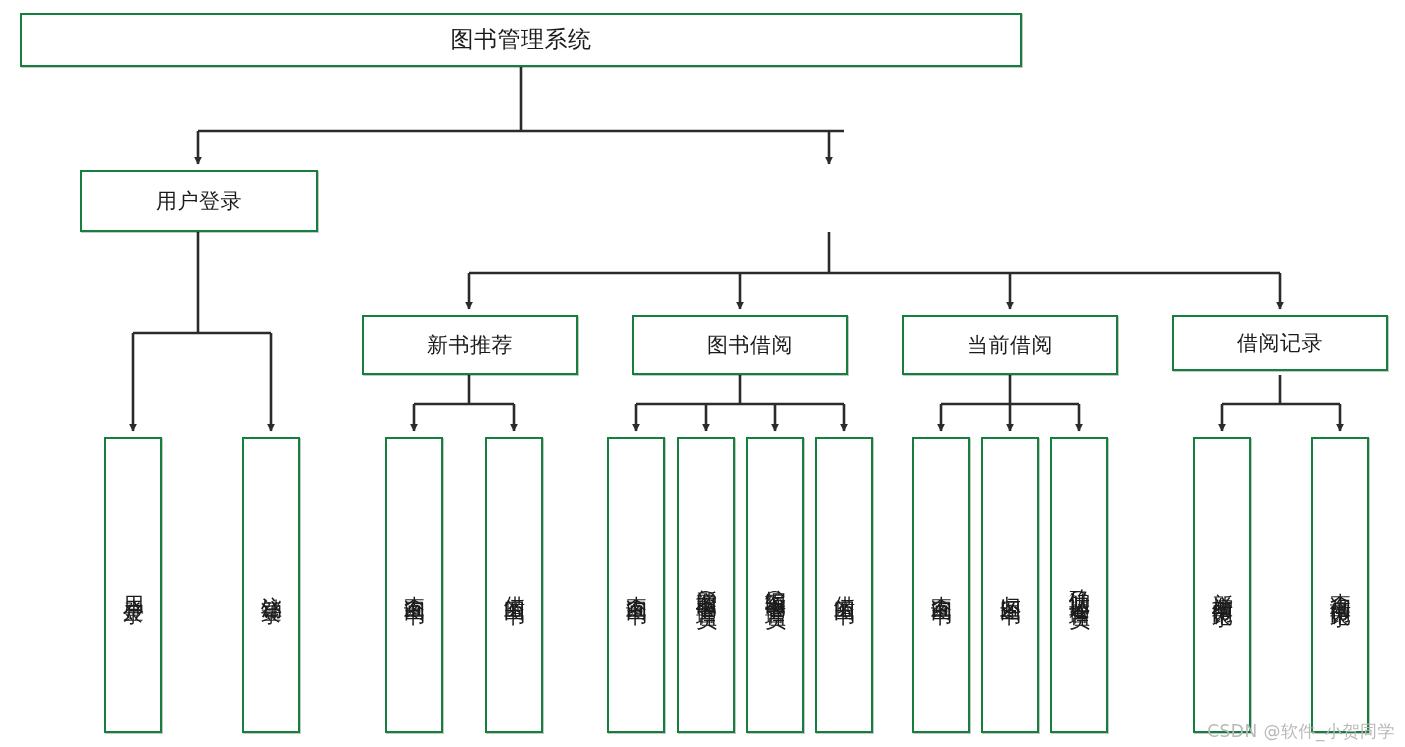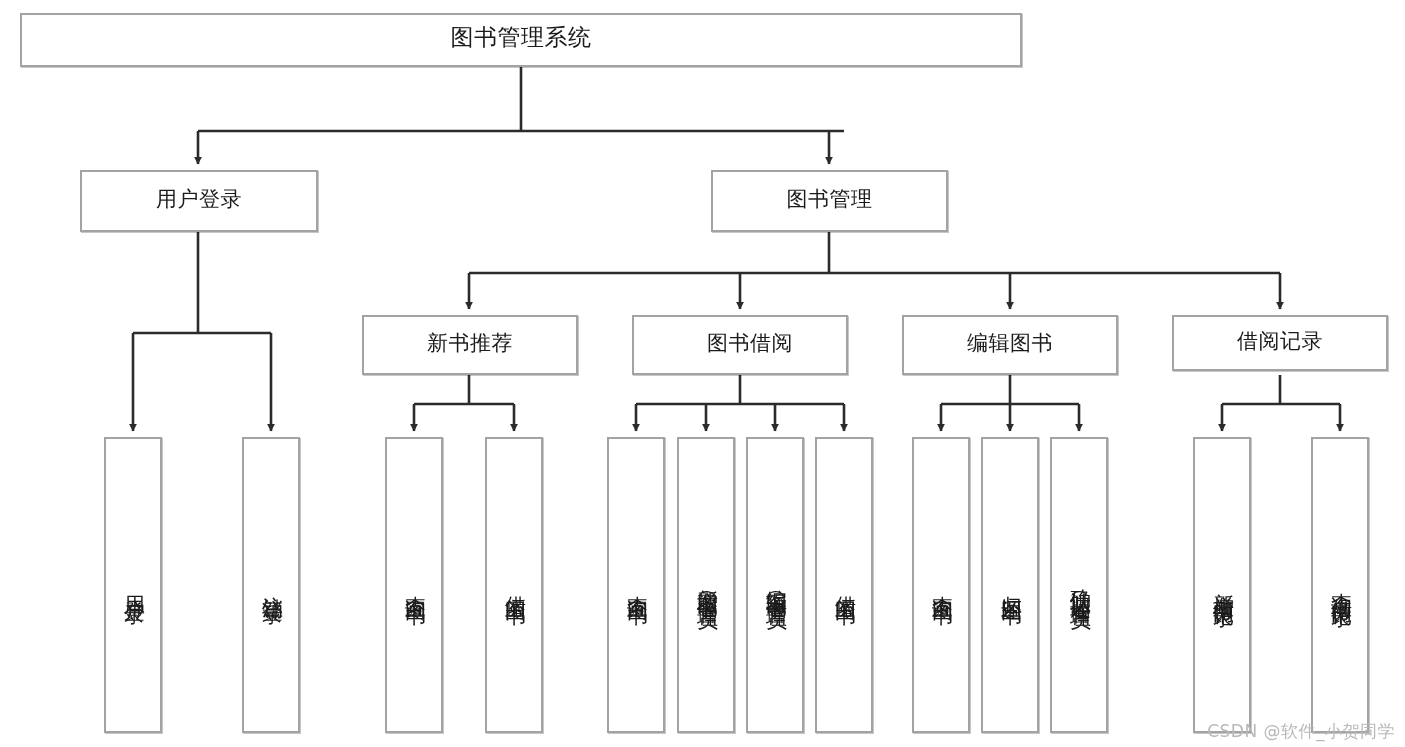--- a/index.html
+++ b/index.html
@@ -23,28 +23,27 @@
     left: 0;
     top: 0;
     width: 1405px;
     height: 747px;
     pointer-events: none;
   }
   .node {
     position: absolute;
     box-sizing: border-box;
     background: #ffffff;
-    border: 2px solid #a3a3a3;
+    border: 2px solid #15803d;
     box-shadow: 1px 1px 0 rgba(0,0,0,0.22);
     display: flex;
     align-items: center;
     justify-content: center;
     color: #1b1b1b;
     z-index: 2;
-    font-family: Liberation Mono, monospace;
   }
   .node-label {
     display: block;
     line-height: 1.18;
     letter-spacing: 0.5px;
     white-space: nowrap;
   }
   
   .node.horizontal .node-label {
     writing-mode: horizontal-tb;
@@ -136,34 +135,31 @@
   </svg>
 
   <div class="node horizontal" id="node-root" style="left:20px; top:13px; width:1002px; height:54px;">
     <span class="node-label">图书管理系统</span>
   </div>
 
   <div class="node horizontal tier1" style="left:80px; top:170px; width:238px; height:62px;">
     <span class="node-label">用户登录</span>
   </div>
 
-  <div class="node horizontal tier1" style="left:711px; top:170px; width:237px; height:62px;">
-    <span class="node-label">图书管理</span>
-  </div>
 
   <div class="node horizontal tier2" style="left:362px; top:315px; width:216px; height:60px;">
     <span class="node-label">新书推荐</span>
   </div>
 
   <div class="node horizontal tier2" style="left:632px; top:315px; width:216px; height:60px;padding-left:20px;">
     <span class="node-label">图书借阅</span>
   </div>
 
   <div class="node horizontal tier2" style="left:902px; top:315px; width:216px; height:60px;">
-    <span class="node-label">编辑图书</span>
+    <span class="node-label">当前借阅</span>
   </div>
 
   <div class="node horizontal tier2" style="left:1172px; top:315px; width:216px; height:56px;">
     <span class="node-label">借阅记录</span>
   </div>
 
   <div class="node vertical leaf" style="left:104px; top:437px; width:58px; height:296px;">
     <span class="node-label">用户登录</span>
   </div>
 

